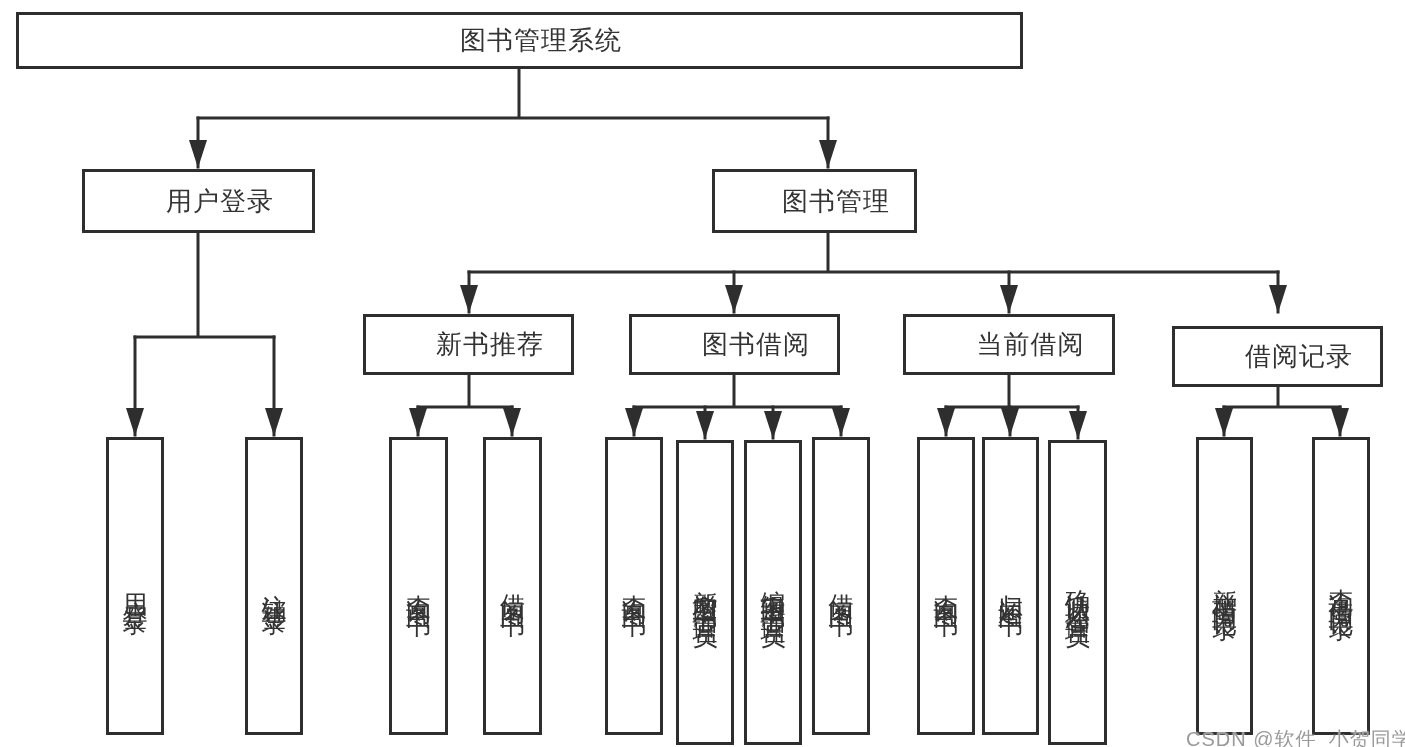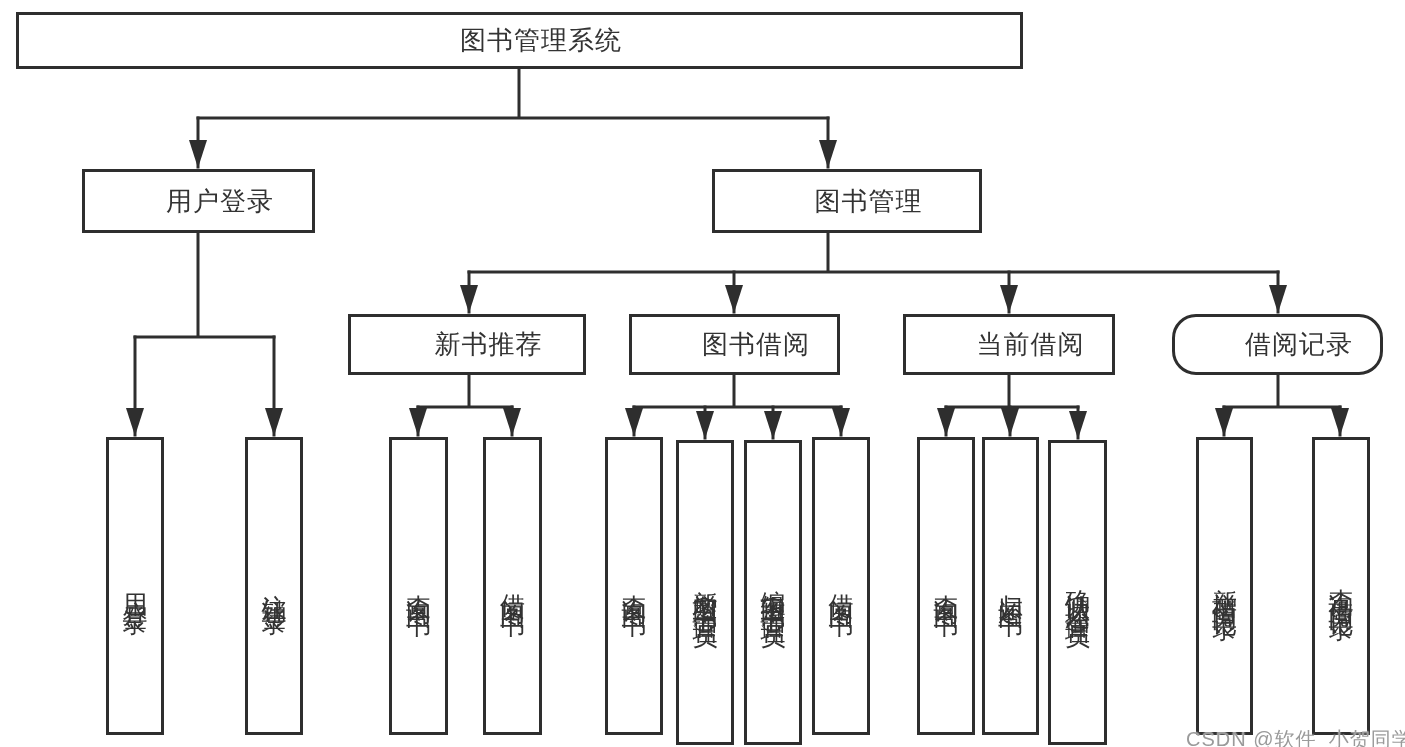--- a/index.html
+++ b/index.html
@@ -105,26 +105,26 @@
 
       <path d="M1278 375 V407 M1224 407 H1340"></path>
       <line x1="1224" y1="407" x2="1224" y2="435" marker-end="url(#arrow)"></line>
       <line x1="1340" y1="407" x2="1340" y2="435" marker-end="url(#arrow)"></line>
     </g>
   </svg>
 
   <div class="box h-box" style="left:16px; top:12px; width:1007px; height:57px;">图书管理系统</div>
 
   <div class="box h-box" style="left:82px; top:169px; width:233px; height:64px;">用户登录</div>
-  <div class="box h-box" style="left:712px; top:169px; width:270px; height:64px;">图书管理</div>
+  <div class="box h-box" style="left:712px; top:169px; width:205px; height:64px;">图书管理</div>
 
-  <div class="box h-box" style="left:348px; top:314px; width:238px; height:61px;">新书推荐</div>
+  <div class="box h-box" style="left:363px; top:314px; width:211px; height:61px;">新书推荐</div>
   <div class="box h-box" style="left:903px; top:314px; width:212px; height:61px;">当前借阅</div>
   <div class="box h-box" style="left:629px; top:314px; width:211px; height:61px;">图书借阅</div>
-  <div class="box h-box" style="left:1172px; top:314px; width:211px; height:61px;border-radius:24px;">借阅记录</div>
+  <div class="box h-box" style="left:1172px; top:326px; width:211px; height:61px;">借阅记录</div>
 
   <div class="box v-box" style="left:106px; top:437px; width:58px; height:298px;">用户登录</div>
   <div class="box v-box" style="left:245px; top:437px; width:58px; height:298px;">注销登录</div>
 
   <div class="box v-box" style="left:389px; top:437px; width:59px; height:298px;">查询图书</div>
   <div class="box v-box" style="left:483px; top:437px; width:59px; height:298px;">借阅图书</div>
 
   <div class="box v-box" style="left:605px; top:437px; width:58px; height:298px;">查询图书</div>
   <div class="box v-box" style="left:676px; top:440px; width:58px; height:305px; letter-spacing:5px;">新增图书（管理员）</div>
   <div class="box v-box" style="left:744px; top:440px; width:58px; height:305px; letter-spacing:5px;">编辑图书（管理员）</div>

